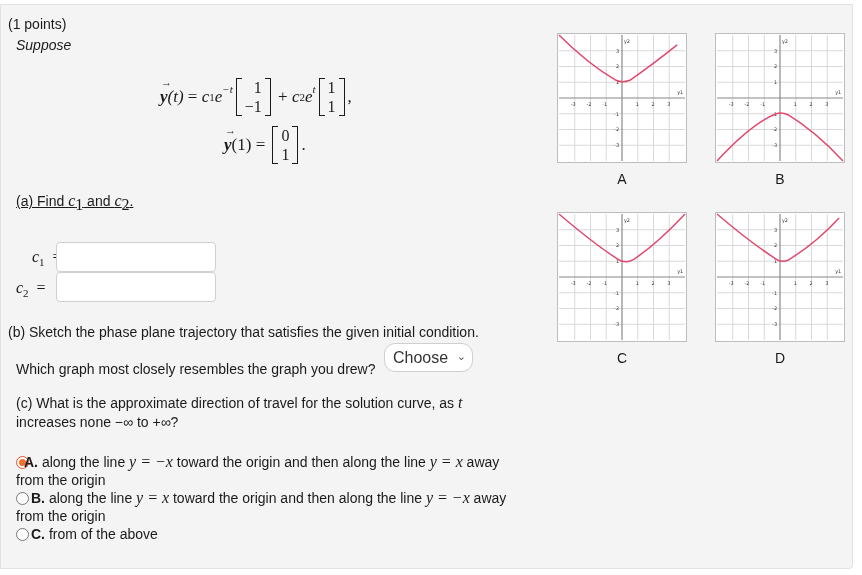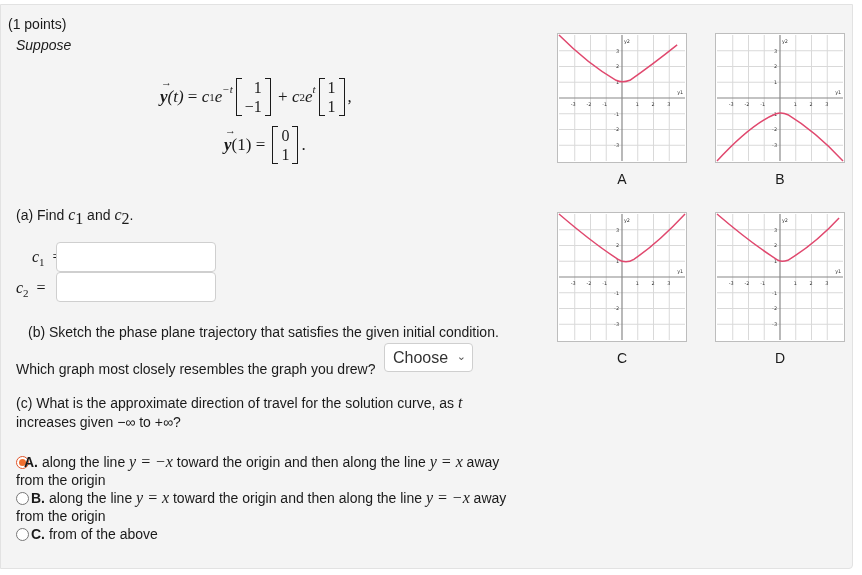--- a/index.html
+++ b/index.html
@@ -12,21 +12,21 @@
   .vec { position:relative; display:inline-block; font-weight:bold; font-style:italic; }
   .vec::before { content:"\2192"; position:absolute; top:-11px; left:1px; font-size:11px; font-style:normal; font-weight:normal; }
   .mat { display:inline-flex; align-items:stretch; margin:0 3px; }
   .br { width:5px; border:1.5px solid #1a1a1a; }
   .br.l { border-right:none; }
   .br.r { border-left:none; }
   .cells { display:flex; flex-direction:column; align-items:flex-end; padding:0 3px; font-size:16px; line-height:19px; }
   sup { font-size:11px; font-style:italic; }
   sub { font-size:11px; }
   .input { position:absolute; background:#fff; border:1px solid #cfcfcf; border-radius:4px; box-sizing:border-box; }
-  .select { position:absolute; background:#fff; border:1px solid #cfcfcf; border-radius:4px; box-sizing:border-box; font-size:16px; color:#333; display:flex; align-items:center; padding-left:8px; }
+  .select { position:absolute; background:#fff; border:1px solid #cfcfcf; border-radius:11px; box-sizing:border-box; font-size:16px; color:#333; display:flex; align-items:center; padding-left:8px; }
   .select .chev { position:absolute; right:6px; top:6px; font-size:11px; color:#555; }
   .radio { position:absolute; width:13px; height:13px; border-radius:50%; border:1px solid #777; background:#fff; box-sizing:border-box; }
   .radio.on { border:1px solid #e0552b; background:#fff; }
   .radio.on::after { content:""; position:absolute; left:2px; top:2px; width:7px; height:7px; border-radius:50%; background:#f07030; }
   .graph { position:absolute; background:#fff; border:1px solid #bdbdbd; box-sizing:border-box; }
   .glabel { position:absolute; font-size:14px; width:20px; text-align:center; }
   b.opt { font-weight:bold; }
 </style>
 </head>
 <body>
@@ -70,45 +70,45 @@
     <span class="br l"></span>
     <span class="cells">
         <span>0</span>
         <span>1</span>
       </span>
     <span class="br r"></span>
   </span>
   <span>.</span>
 </div>
 
-<div class="t" style="left:16px;top:206px;">
+<div class="t" style="left:16px;top:192px;text-decoration:underline;">
   <span>(a) Find </span><span class="math mi">c</span><sub class="math">1</sub><span> and </span><span class="math mi">c</span><sub class="math">2</sub><span>.</span>
 </div>
 
 <div class="t math" style="left:32px;top:248px;text-align:right;">
   <span class="mi">c</span><sub>1</sub>&nbsp;&nbsp;<span>=</span>
 </div>
 <div class="input" style="left:56px;top:242px;width:160px;height:30px;"></div>
 
 <div class="t math" style="left:16px;top:279px;">
   <span class="mi">c</span><sub>2</sub>&nbsp;&nbsp;<span>=</span>
 </div>
 <div class="input" style="left:56px;top:272px;width:160px;height:30px;"></div>
 
-<div class="t" style="left:28px;top:323px;">(b) Sketch the phase plane trajectory that satisfies the given initial condition.</div>
+<div class="t" style="left:8px;top:323px;">(b) Sketch the phase plane trajectory that satisfies the given initial condition.</div>
 <div class="t" style="left:16px;top:360px;">Which graph most closely resembles the graph you drew?</div>
 <div class="select" style="left:384px;top:343px;width:89px;height:29px;">
   <span>Choose</span>
   <span class="chev">⌄</span>
 </div>
 
 <div class="t" style="left:16px;top:394px;">
   <span>(c) What is the approximate direction of travel for the solution curve, as </span><span class="math mi">t</span>
 </div>
-<div class="t" style="left:16px;top:413px;">increases given −∞ to +∞?</div>
+<div class="t" style="left:16px;top:413px;">increases none −∞ to +∞?</div>
 
 <div class="radio on" style="left:16px;top:456px;"></div>
 <div class="t" style="left:24px;top:453px;">
   <b class="opt">A.</b><span> along the line </span><span class="math mi">y = −x</span><span> toward the origin and then along the line </span><span class="math mi">y = x</span><span> away</span>
 </div>
 <div class="t" style="left:16px;top:471px;">from the origin</div>
 
 <div class="radio" style="left:16px;top:492px;"></div>
 <div class="t" style="left:31px;top:489px;">
   <b class="opt">B.</b><span> along the line </span><span class="math mi">y = x</span><span> toward the origin and then along the line </span><span class="math mi">y = −x</span><span> away</span>

